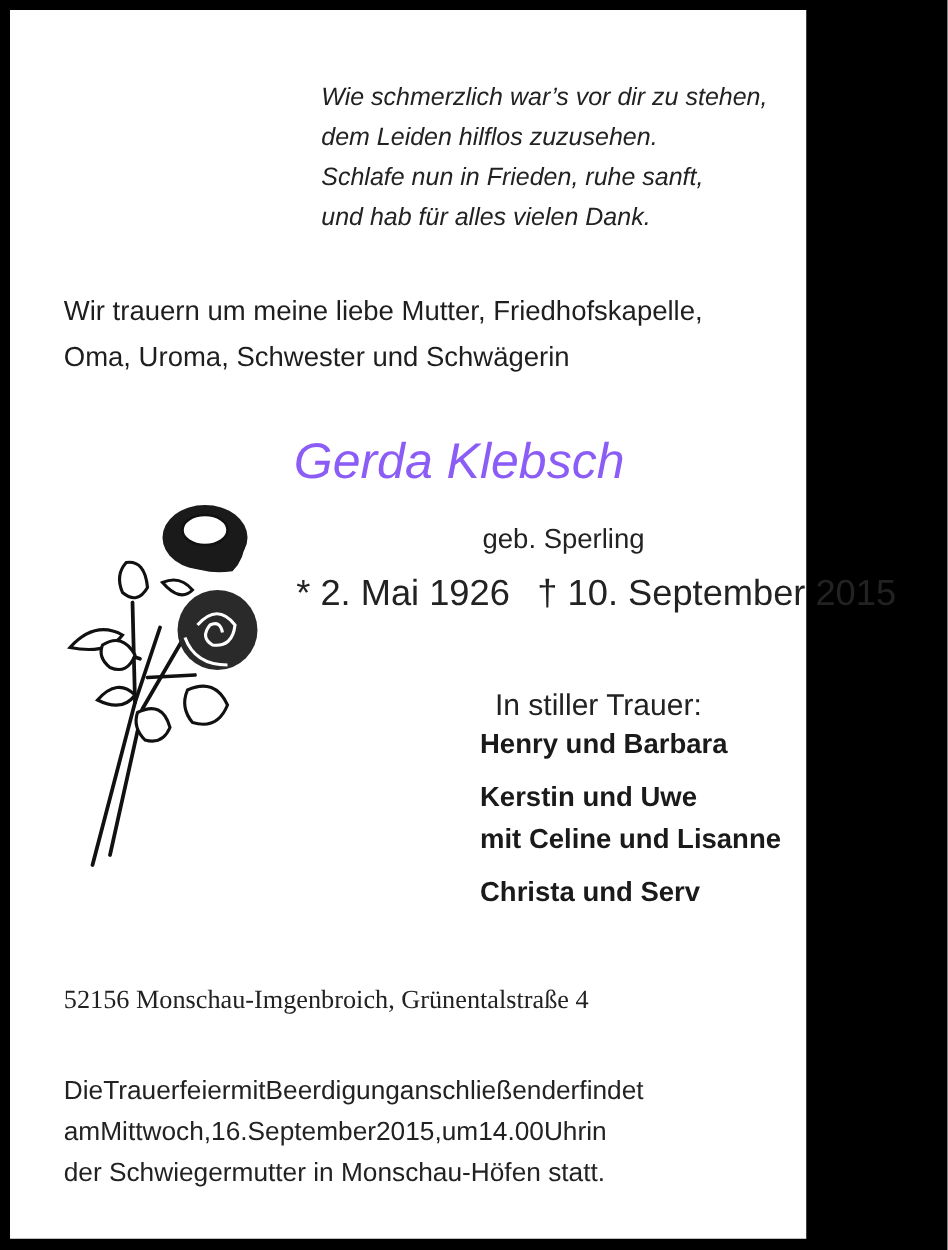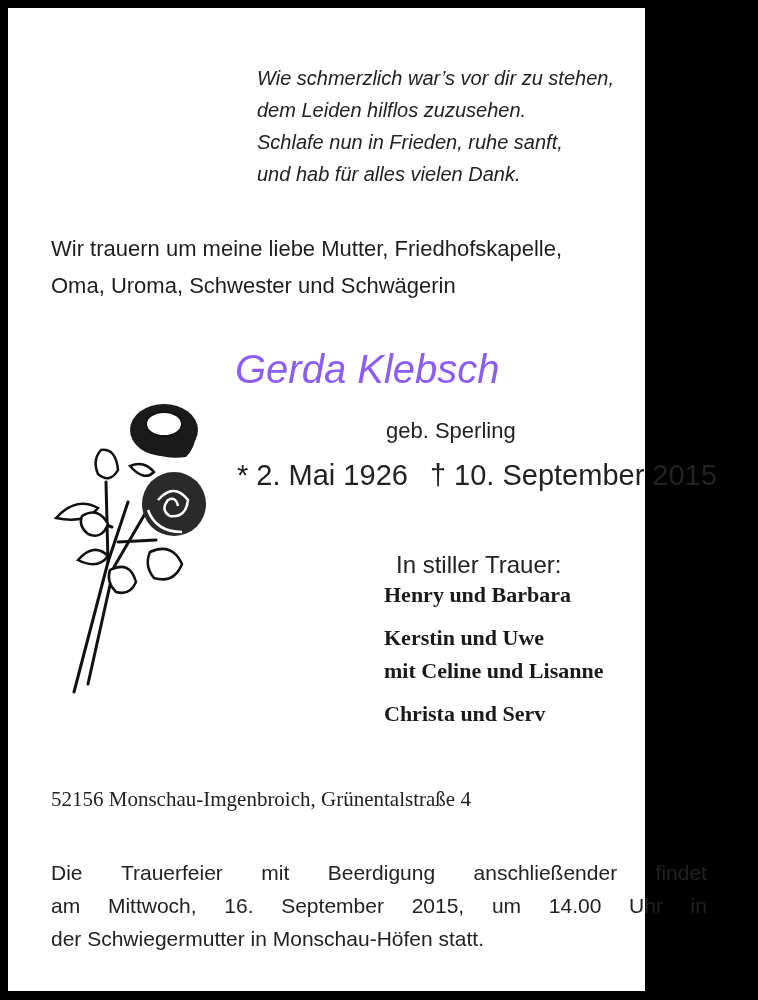--- a/index.html
+++ b/index.html
@@ -8,24 +8,24 @@
   .poem { position:absolute; left:249px; top:54px; font-style:italic; font-size:20px; line-height:32px; color:#222; }
   .poem div { white-space:nowrap; }
   .intro { position:absolute; left:43px; top:222px; font-size:22px; line-height:37px; color:#1e1e1e; }
   .intro div { white-space:nowrap; }
   .name { position:absolute; left:227px; top:326px; font-size:40px; line-height:70px; color:#8b5cf6; letter-spacing:0px; white-space:nowrap;font-style:italic; }
   .born { position:absolute; left:378px; top:408px; font-size:22px; line-height:30px; color:#222; white-space:nowrap; }
   .dates { position:absolute; left:229px; top:452px; font-size:29px; line-height:30px; color:#222; white-space:nowrap; }
   .dates .gap { display:inline-block; width:22px; }
   .mourn-label { position:absolute; left:388px; top:532px; font-size:24px; line-height:28px; color:#222; white-space:nowrap;margin-top:11px; }
   .mourners { position:absolute; left:376px; top:570px; font-size:22px; font-weight:bold; color:#1a1a1a; }
-  .mourners .grp { margin-bottom:10px; line-height:33px; white-space:nowrap;font-family:Liberation Serif, serif; }
+  .mourners .grp { margin-bottom:10px; line-height:33px; white-space:nowrap; }
   .address { position:absolute; left:43px; top:776px; font-size:21px; line-height:30px; color:#222; white-space:nowrap;font-family:Liberation Serif, serif; }
   .notice { position:absolute; left:43px; top:848px; width:656px; font-size:21px; line-height:33px; color:#222; }
-  .notice .jl { text-align:justify; text-align-last:justify; white-space:nowrap; display:flex; justify-content:space-between; }
+  .notice .jl { text-align:justify; text-align-last:justify; white-space:nowrap; display:flex; }
   .notice .ll { white-space:nowrap; }
   .rose { position:absolute; left:38px; top:384px; width:170px; height:310px; }
 </style>
 </head>
 <body>
 
 <div class="card">
 
   <div class="poem">
     <div>Wie schmerzlich war’s vor dir zu stehen,</div>

